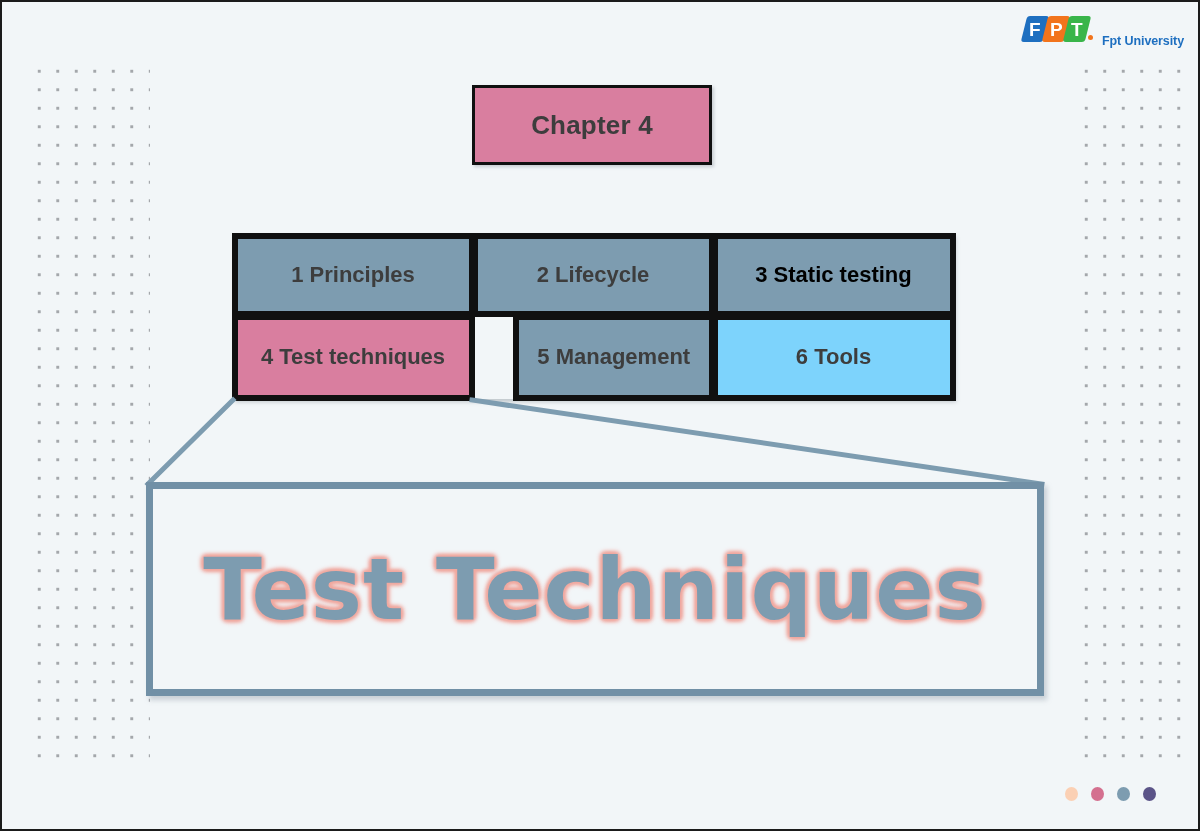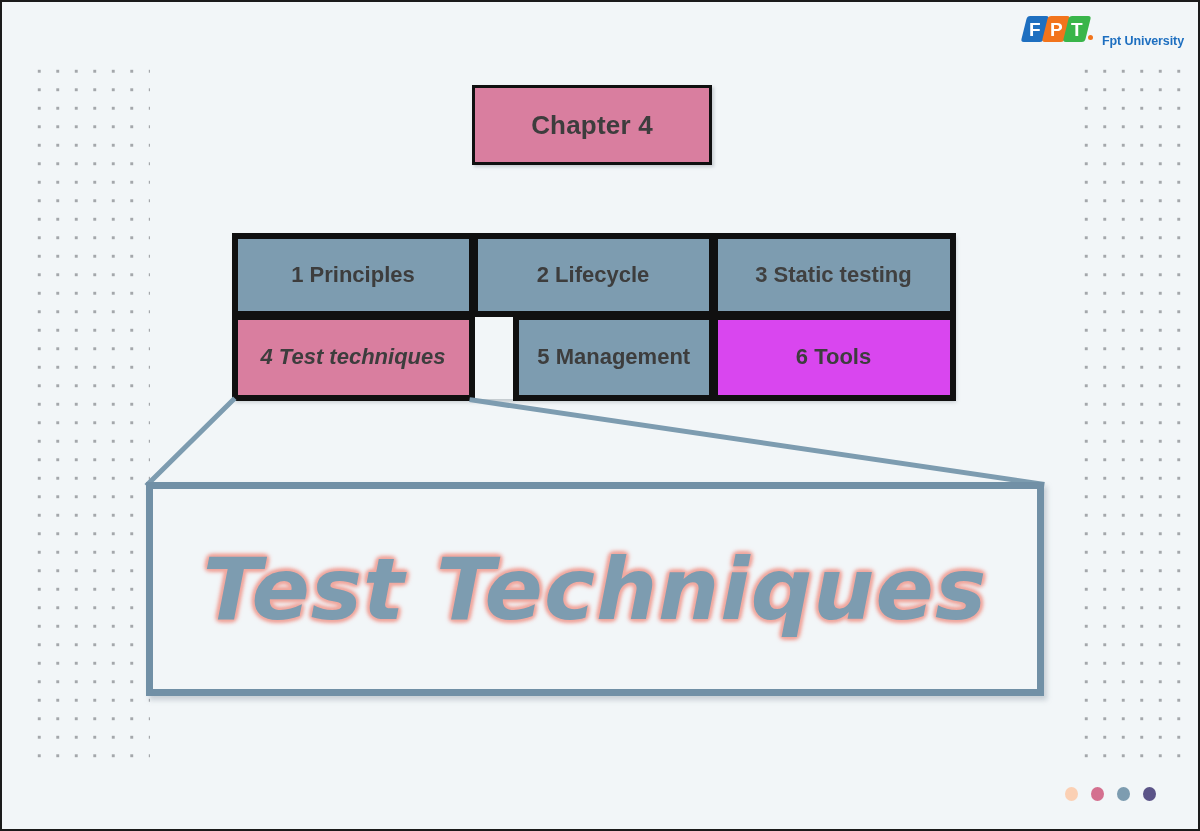--- a/index.html
+++ b/index.html
@@ -87,21 +87,21 @@
   .topic-cell {
     border:6px solid #14532d;
     margin:-1.5px;
     background:#7d9cb0;
     display:flex; align-items:center; justify-content:center;
     text-align:center;
     color:#3d3d3d; font-size:22px; font-weight:bold;
     line-height:1.16;
     padding:0 6px;
   }
-  .topic-cell.active { background:#d97e9f;font-style:italic; }
+  .topic-cell.active { background:#d97e9f; }
 
   
   .connector {
     position:absolute; left:0; top:0;
     width:1200px; height:831px;
     pointer-events:none;
   }
 
   
   .title-box {
@@ -109,21 +109,20 @@
     width:898px; height:214px;
     background:#f2f6f8;
     border:7px solid #7190a6;
     display:flex; align-items:center; justify-content:center;
     box-shadow:3px 4px 5px rgba(120,135,150,0.35);
   }
   .title-text {
     font-family:"DejaVu Sans", sans-serif;
     font-size:86px;
     font-weight:bold;
-    font-style:italic;
     color:#7d9cb0;
     letter-spacing:1px;
     white-space:nowrap;
     text-shadow:
        0 0 2px #f0a9a0,  0 0 4px #f0a9a0,
        0 0 7px #eda299,  2px 0 4px #f0a9a0,
       -2px 0 4px #f0a9a0, 0 2px 4px #f0a9a0,
        0 -2px 4px #f0a9a0;
   }
 
@@ -162,30 +161,30 @@
     <div class="label" style="color: rgb(61, 61, 61);">Chapter 4</div>
   </div>
 
   <div class="topics-grid">
     <div class="topic-cell" style="background: rgb(125, 156, 176); border-color: rgb(16, 16, 16); color: rgb(61, 61, 61);">
       <span>1 Principles</span>
     </div>
     <div class="topic-cell" style="background: rgb(125, 156, 176); border-color: rgb(16, 16, 16); color: rgb(61, 61, 61); text-align: center;">
       <span>2 Lifecycle</span>
     </div>
-    <div class="topic-cell" style="background: rgb(125, 156, 176); border-color: rgb(16, 16, 16); color: #404040;">
+    <div class="topic-cell" style="background: rgb(125, 156, 176); border-color: rgb(16, 16, 16); color: #000000;">
       <span>3 Static testing</span>
     </div>
     <div class="topic-cell active" style="background: rgb(217, 126, 159); border-color: rgb(16, 16, 16); color: rgb(61, 61, 61);">
       <span>4 Test techniques</span>
     </div>
     <div class="topic-cell" style="background: rgb(125, 156, 176); border-color: rgb(16, 16, 16); color: rgb(61, 61, 61); margin-left: 40px;">
       <span>5 Management</span>
     </div>
-    <div class="topic-cell" style="background: #d946ef; border-color: rgb(16, 16, 16); color: rgb(61, 61, 61);">
+    <div class="topic-cell" style="background: #7dd3fc; border-color: rgb(16, 16, 16); color: rgb(61, 61, 61);">
       <span>6 Tools</span>
     </div>
   </div>
 
   <svg class="connector" viewBox="0 0 1200 831" xmlns="http://www.w3.org/2000/svg">
     <line id="conn-left" x1="231" y1="398" x2="146" y2="482" stroke="#7d9cb0" stroke-width="5" stroke-linecap="square"></line>
     <line id="conn-right" x1="470" y1="398" x2="1040" y2="482" stroke="#7d9cb0" stroke-width="5" stroke-linecap="square"></line>
   </svg>
 
   <div class="title-box" style="border-color: rgb(113, 144, 166);">

